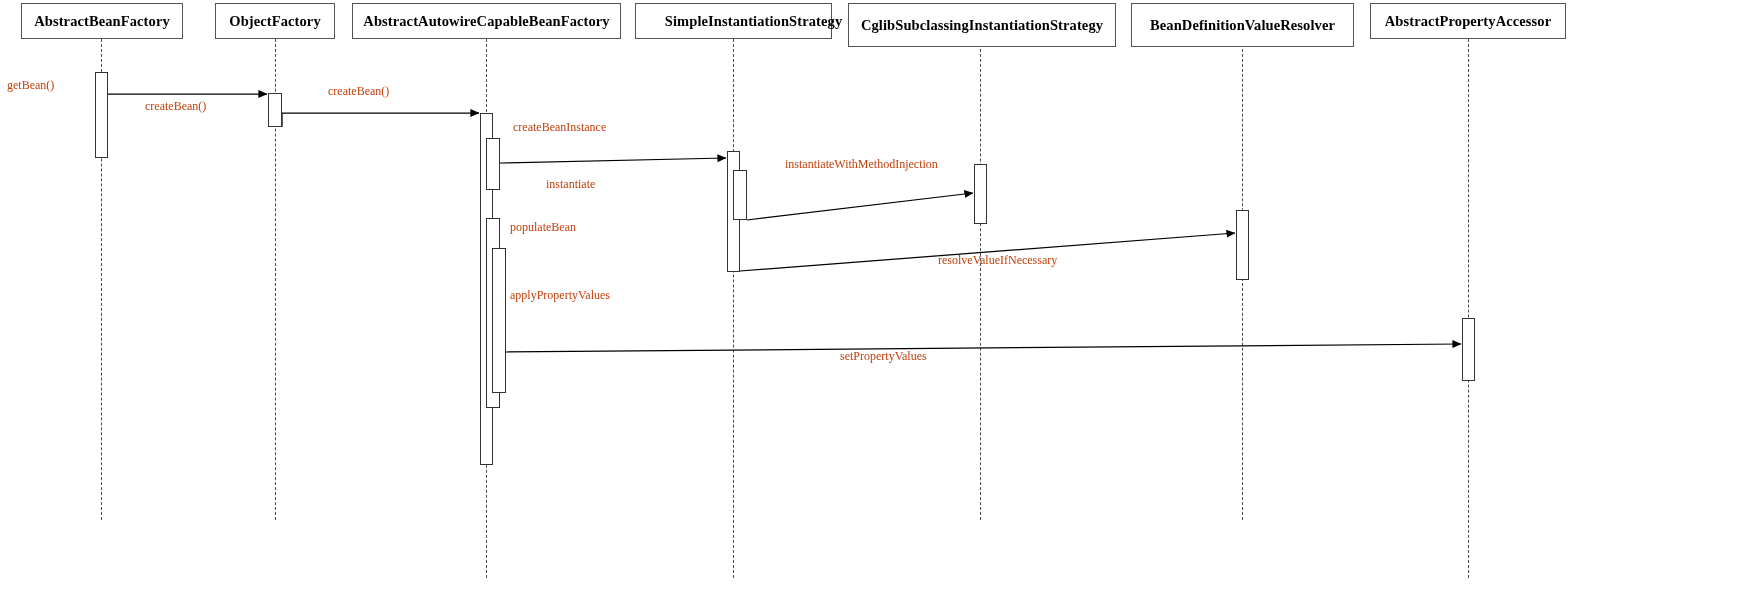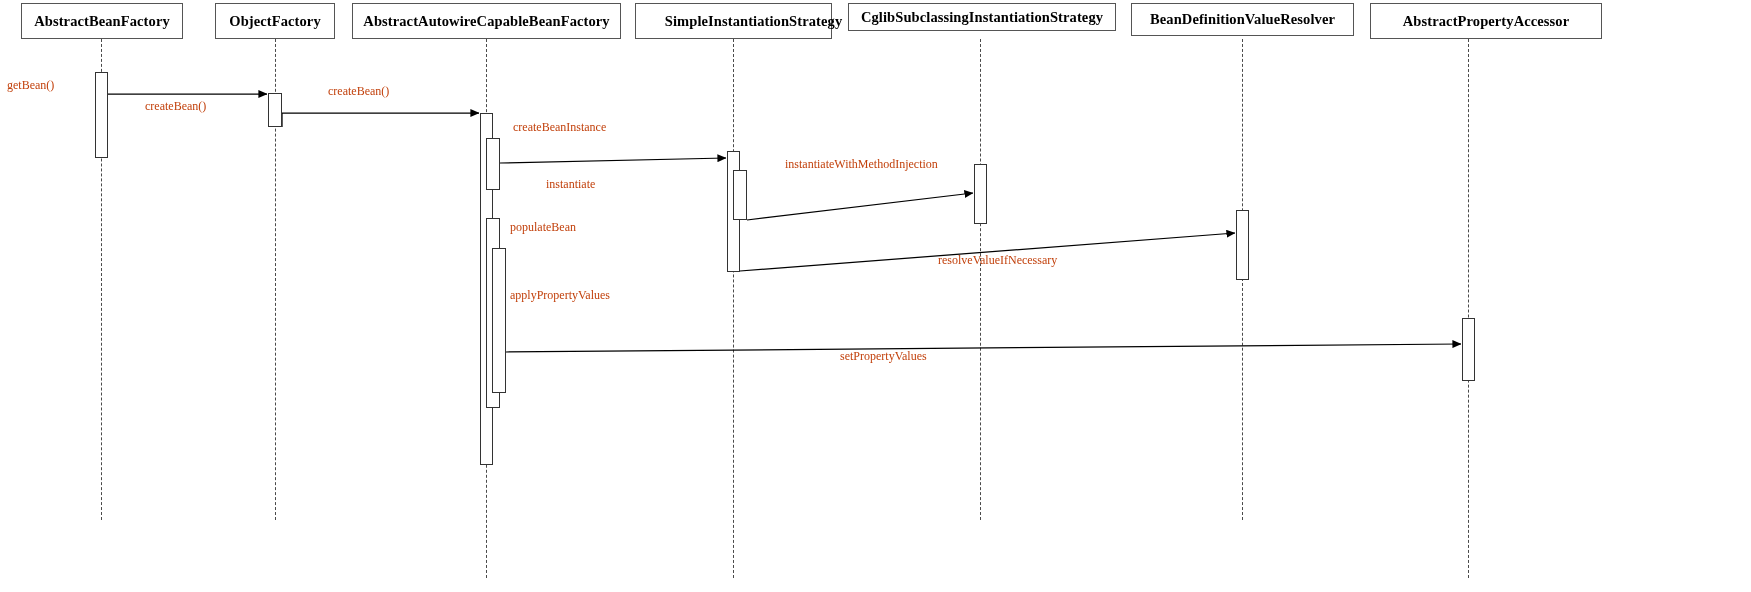--- a/index.html
+++ b/index.html
@@ -117,27 +117,27 @@
       </div>
       <div class="participant" style="left: 215px; top: 3px; width: 120px; height: 36px; border-color: rgb(85, 85, 85);">
         <span class="plabel">ObjectFactory</span>
       </div>
       <div class="participant" style="left: 352px; top: 3px; width: 269px; height: 36px; border-color: rgb(85, 85, 85);">
         <span class="plabel">AbstractAutowireCapableBeanFactory</span>
       </div>
       <div class="participant" style="left: 635px; top: 3px; width: 197px; height: 36px; border-color: rgb(85, 85, 85); padding-left: 40px;">
         <span class="plabel">SimpleInstantiationStrategy</span>
       </div>
-      <div class="participant" style="left: 848px; top: 3px; width: 268px; height: 28px; border-color: rgb(85, 85, 85);">
+      <div class="participant" style="left: 848px; top: 3px; width: 268px; height: 44px; border-color: rgb(85, 85, 85);">
         <span class="plabel">CglibSubclassingInstantiationStrategy</span>
       </div>
-      <div class="participant" style="left: 1131px; top: 3px; width: 223px; height: 33px; border-color: rgb(85, 85, 85);">
+      <div class="participant" style="left: 1131px; top: 3px; width: 223px; height: 44px; border-color: rgb(85, 85, 85);">
         <span class="plabel">BeanDefinitionValueResolver</span>
       </div>
-      <div class="participant" style="left: 1370px; top: 3px; width: 232px; height: 36px; border-color: rgb(85, 85, 85);">
+      <div class="participant" style="left: 1370px; top: 3px; width: 196px; height: 36px; border-color: rgb(85, 85, 85);">
         <span class="plabel">AbstractPropertyAccessor</span>
       </div>
     </div>
 
   <div id="labels-layer">
       <div class="msg-label" style="left: 7px; top: 79px;">getBean()</div>
       <div class="msg-label" style="left: 145px; top: 100px;">createBean()</div>
       <div class="msg-label" style="left: 328px; top: 85px;">createBean()</div>
       <div class="msg-label" style="left: 513px; top: 121px;">createBeanInstance</div>
       <div class="msg-label" style="left: 546px; top: 178px;">instantiate</div>

